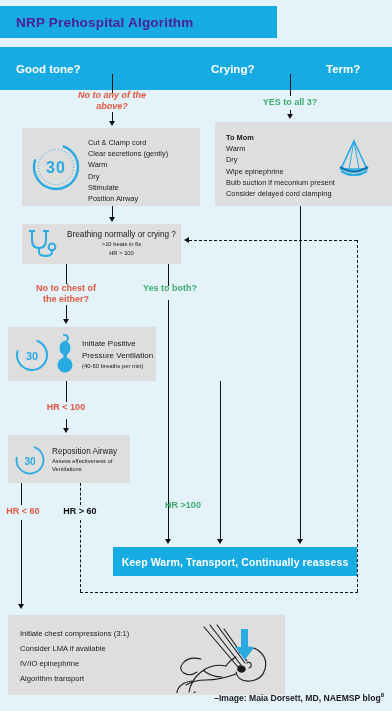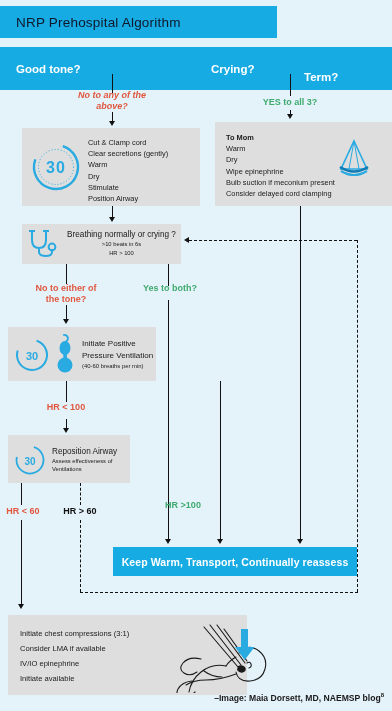--- a/index.html
+++ b/index.html
@@ -15,22 +15,22 @@
   
   .abs{position:absolute;box-sizing:border-box;}
 
   
   .bluebar{
     background:#17abe3;color:#ffffff;
     display:flex;align-items:center;
   }
   #title-bar{left:0;top:6px;width:277px;height:32px;}
   #title-text{
-    font-size:13.5px;font-weight:normal;letter-spacing:.2px;
-    padding-left:16px;color:#0f172a;
+    font-size:13.5px;font-weight:bold;letter-spacing:.2px;
+    padding-left:16px;color:#4c1d95;
   }
   #question-bar{left:0;top:47px;width:392px;height:43px;}
   .qlabel{
     position:absolute;font-size:11.5px;font-weight:bold;color:#fff;
     top:50%;transform:translateY(-50%);white-space:nowrap;
   }
   #keepwarm-bar{left:113px;top:547px;width:244px;height:29px;}
   #keepwarm-text{
     font-size:10.5px;font-weight:bold;color:#fff;
     width:100%;text-align:center;letter-spacing:.1px;
@@ -38,21 +38,21 @@
 
   
   .greybox{background:#dedede;}
   .boxtext{font-size:7.4px;color:#1a1a1a;line-height:11.2px;white-space:nowrap;}
 
   #box-cutclamp{left:22px;top:128px;width:178px;height:78px;}
   #box-tomom{left:215px;top:122px;width:198px;height:84px;}
   #box-breathing{left:22px;top:224px;width:159px;height:40px;}
   #box-ppv{left:8px;top:327px;width:148px;height:54px;}
   #box-reposition{left:8px;top:435px;width:122px;height:48px;}
-  #box-bottom{left:8px;top:615px;width:239px;height:80px;}
+  #box-bottom{left:8px;top:615px;width:277px;height:80px;}
 
   
   .edgelabel{
     position:absolute;font-size:9px;font-weight:bold;
     text-align:center;line-height:11px;white-space:nowrap;
   }
   .red{color:#e0573e;}
   .green{color:#3fab6e;}
   .black{color:#111111;}
 
@@ -86,21 +86,21 @@
 
 <div class="page">
 
   <div class="abs bluebar" id="title-bar">
     <span id="title-text">NRP Prehospital Algorithm</span>
   </div>
 
   <div class="abs bluebar" id="question-bar">
     <span class="qlabel" style="left:16px;">Good tone?</span>
     <span class="qlabel" style="left:178px;margin-left:33px;">Crying?</span>
-    <span class="qlabel" style="left:304px;margin-top:8px;">Term?</span>
+    <span class="qlabel" style="left:326px;">Term?</span>
   </div>
 
   <div class="vline" style="left:112px;top:74px;height:19px;"></div>
   <div class="vline" style="left:112px;top:112px;height:11px;"></div>
   <div class="arrowdown" style="left:108.5px;top:121px;"></div>
 
   <div class="vline" style="left:290px;top:74px;height:22px;"></div>
   <div class="vline" style="left:290px;top:110px;height:5px;"></div>
   <div class="arrowdown" style="left:286.5px;top:114px;"></div>
 
@@ -161,22 +161,22 @@
       <div class="boxtext" style="font-size:5.8px;line-height:8.4px;">&gt;10 beats in 6s</div>
       <div class="boxtext" style="font-size:5.8px;line-height:8.4px;">HR &gt; 100</div>
     </div>
   </div>
 
   <div class="vline" style="left:66px;top:264px;height:20px;"></div>
   <div class="vline" style="left:66px;top:305px;height:15px;"></div>
   <div class="arrowdown" style="left:62.5px;top:319px;"></div>
 
   <div class="edgelabel red" style="left:16px;top:283px;width:100px;">
-    <span>No to either of</span><br>
-    <span>the tone?</span>
+    <span>No to chest of</span><br>
+    <span>the either?</span>
   </div>
 
   <div class="vline" style="left:168px;top:264px;height:22px;"></div>
   <div class="vline" style="left:168px;top:300px;height:240px;"></div>
   <div class="arrowdown" style="left:164.5px;top:539px;"></div>
   <div class="edgelabel green" style="left:125px;top:283px;width:90px;">Yes to both?</div>
 
   <div class="abs greybox" id="box-ppv">
     <svg class="icon" style="left:6px;top:10px;" width="36" height="36" viewBox="0 0 36 36">
       <circle cx="18" cy="18" r="15" fill="none" stroke="#29abe2" stroke-width="2" stroke-dasharray="70 24" transform="rotate(-72 18 18)"></circle>
@@ -232,21 +232,21 @@
   <div class="hdash" style="left:189px;top:240px;width:168px;"></div>
   <div class="arrowleft" style="left:184px;top:236.5px;"></div>
   <div class="vdash" style="left:357px;top:240px;height:352px;"></div>
   <div class="hdash" style="left:80px;top:592px;width:278px;"></div>
 
   <div class="abs greybox" id="box-bottom">
     <div class="abs boxtext" style="left:12px;top:11px;line-height:15px;font-size:7.6px;">
       <div>Initiate chest compressions (3:1)</div>
       <div>Consider LMA if available</div>
       <div>IV/IO epinephrine</div>
-      <div>Initiate available</div>
+      <div>Algorithm transport</div>
     </div>
 
     <svg class="icon" style="left:138px;top:4px;" width="128" height="74" viewBox="0 0 128 74">
       <g fill="none" stroke="#1a1a1a" stroke-width="1.1" stroke-linecap="round">
 
         <path d="M93 34 q10 -10 20 -2 q9 7 6 18 q-3 11 -15 12 q-12 1 -14 -9"></path>
 
         <path d="M101 44 q3 -2 4 1 q1 3 -2 4"></path>
 
         <path d="M90 38 q-6 3 -10 9"></path>

